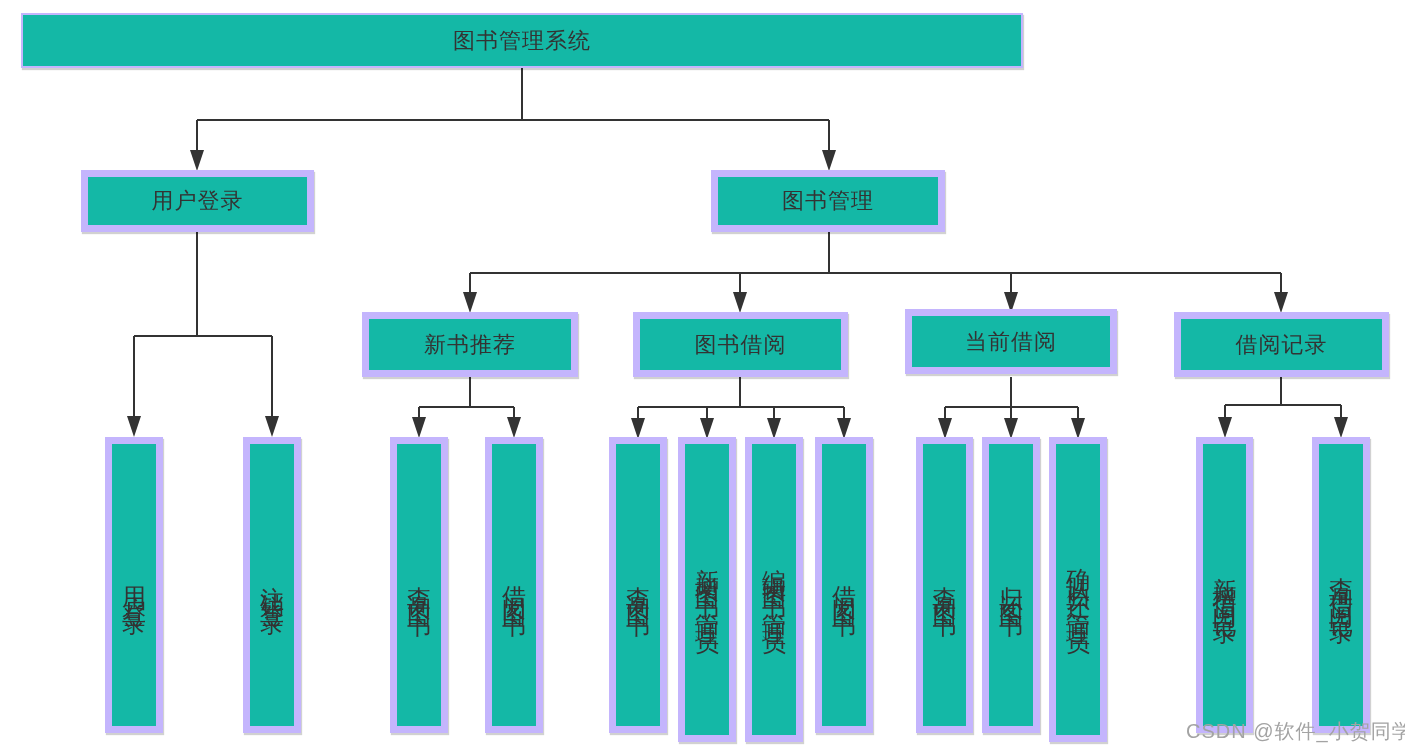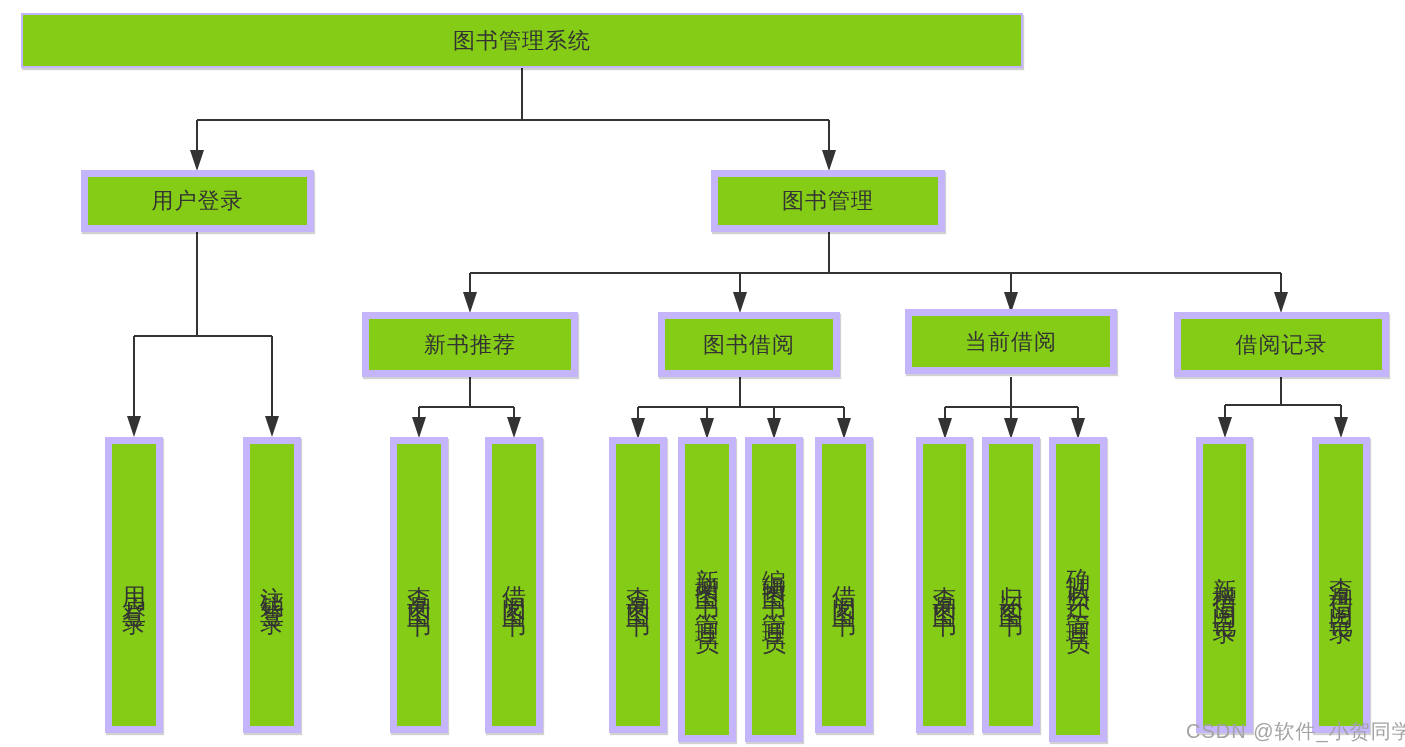--- a/index.html
+++ b/index.html
@@ -7,21 +7,21 @@
     position:relative;
     width:1405px;height:747px;
     background:#ffffff;
     font-family:"Liberation Sans",sans-serif;
     overflow:hidden;
   }
   #connectors{position:absolute;left:0;top:0;z-index:0;}
   .node{
     position:absolute;
     box-sizing:border-box;
-    background:#84cc16;
+    background:#14b8a6;
     border:7px solid #c4b5fd;
     color:#333333;
     display:flex;
     align-items:center;
     justify-content:center;
     z-index:1;
     box-shadow:1px 2px 1px rgba(0,0,0,0.18);
   }
   .node.h{font-size:22px;letter-spacing:1px;}
   .node.root{border-width:2px;font-size:22px;}
@@ -94,21 +94,21 @@
       <polygon points="1341,438 1334,417 1348,417"></polygon>
     </g>
   </svg>
 
   <div class="node h root" style="left:21px;top:13px;width:1002px;height:55px">图书管理系统</div>
 
   <div class="node h" style="left:81px;top:170px;width:233px;height:62px">用户登录</div>
   <div class="node h" style="left:362px;top:312px;width:216px;height:65px">新书推荐</div>
 
   <div class="node h" style="left:711px;top:170px;width:234px;height:62px">图书管理</div>
-  <div class="node h" style="left:658px;top:312px;width:182px;height:65px">图书借阅</div>
+  <div class="node h" style="left:633px;top:312px;width:215px;height:65px">图书借阅</div>
   <div class="node h" style="left:905px;top:309px;width:212px;height:65px">当前借阅</div>
   <div class="node h" style="left:1174px;top:312px;width:215px;height:65px">借阅记录</div>
 
   <div class="node v" style="left:105px;top:437px;width:58px;height:296px">用户登录</div>
   <div class="node v" style="left:243px;top:437px;width:58px;height:296px">注销登录</div>
 
   <div class="node v" style="left:390px;top:437px;width:58px;height:296px">查询图书</div>
   <div class="node v" style="left:485px;top:437px;width:58px;height:296px">借阅图书</div>
 
   <div class="node v" style="left:609px;top:437px;width:58px;height:296px">查询图书</div>

